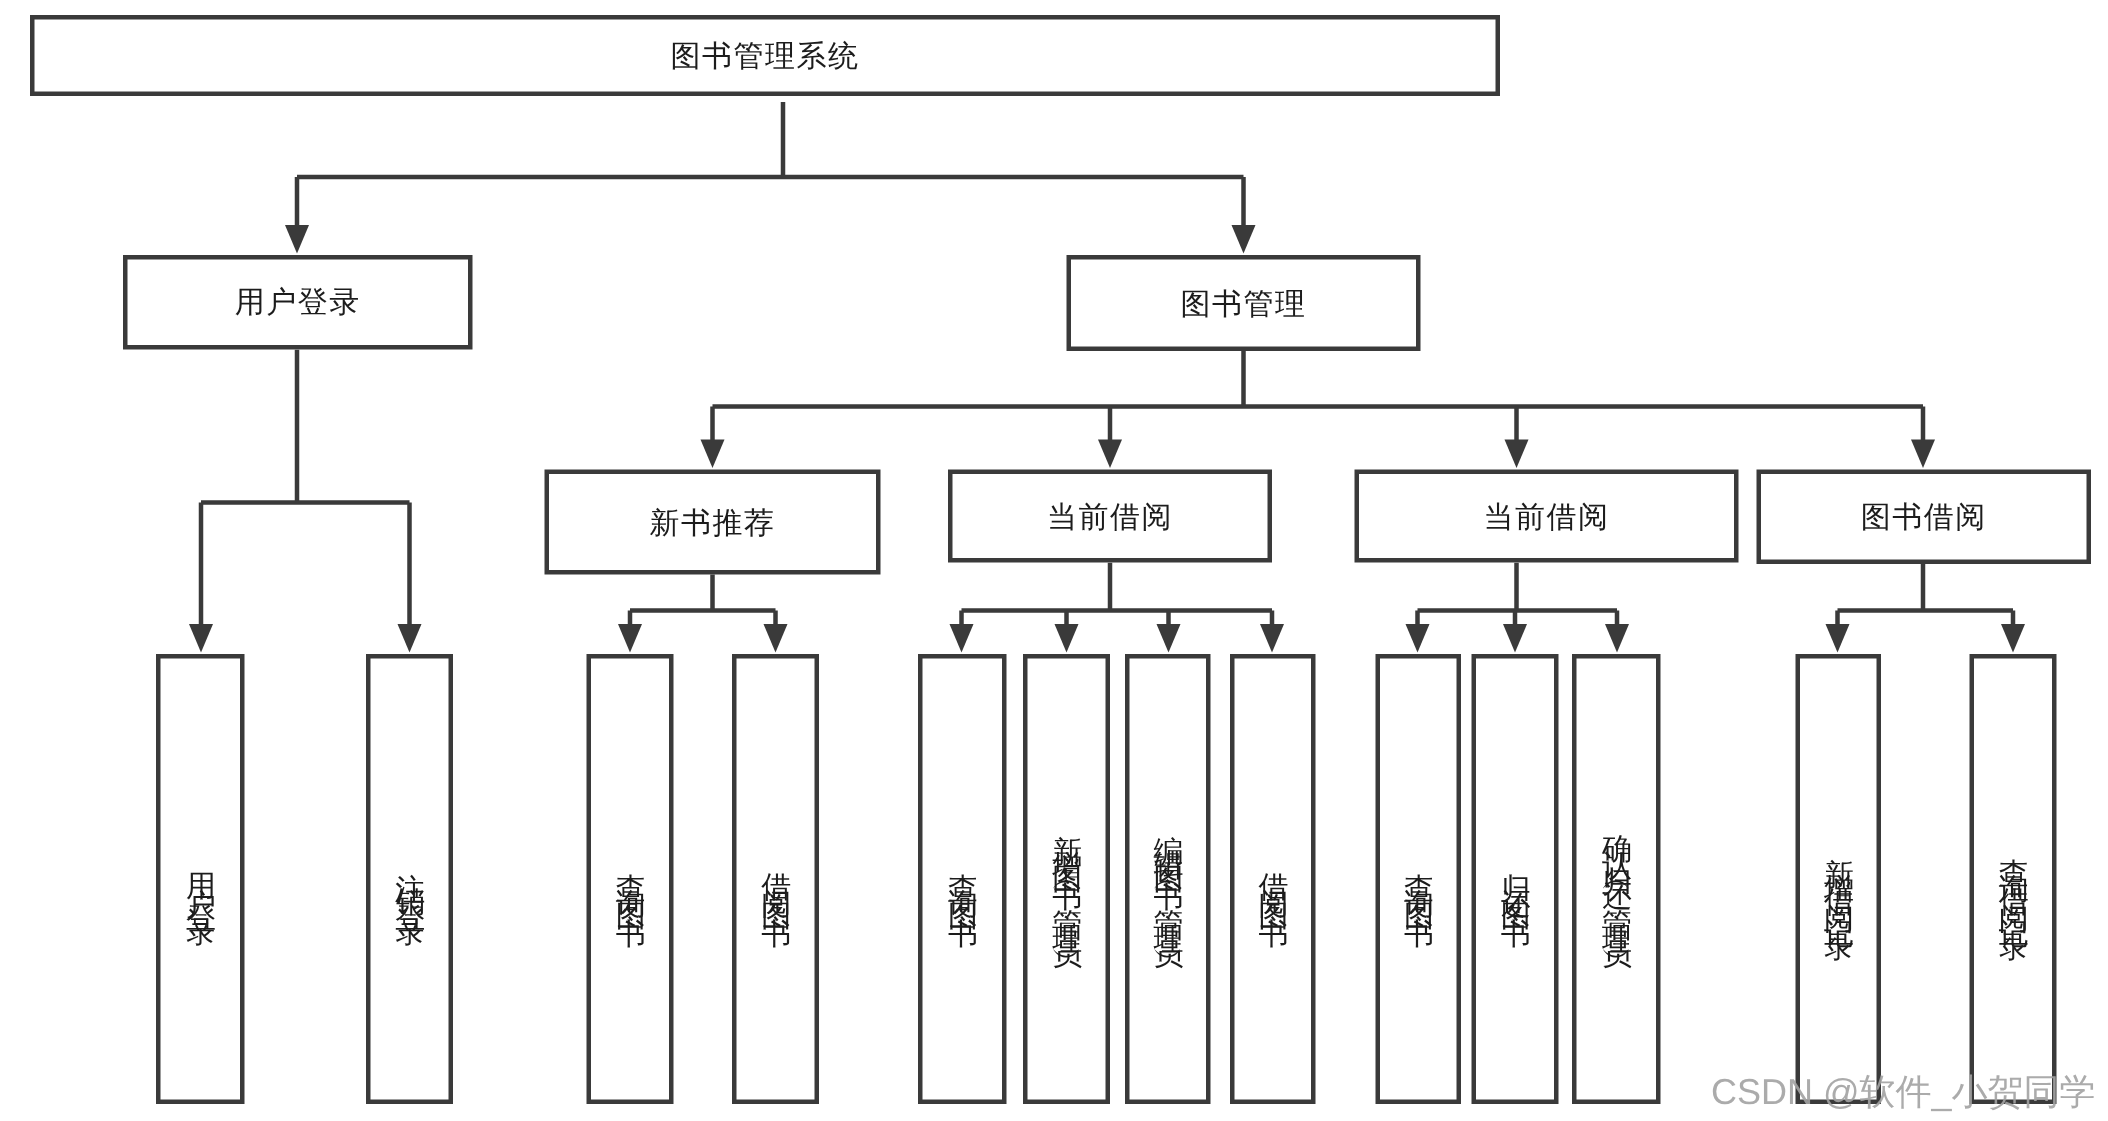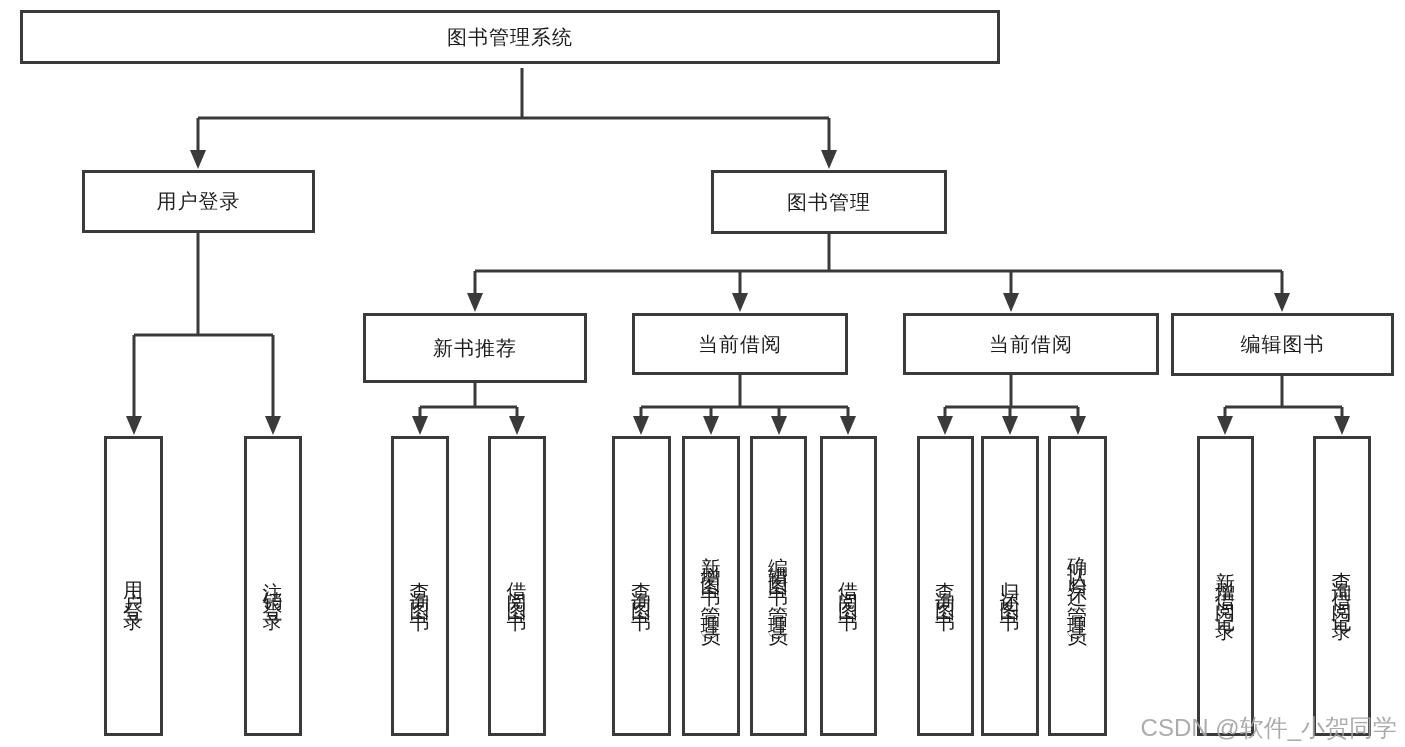--- a/index.html
+++ b/index.html
@@ -101,21 +101,21 @@
   <div class="node hnode" style="left:363px;top:313px;width:224px;height:70px">
     <span>新书推荐</span>
   </div>
   <div class="node hnode" style="left:632px;top:313px;width:216px;height:62px">
     <span>当前借阅</span>
   </div>
   <div class="node hnode" style="left:903px;top:313px;width:256px;height:62px">
     <span>当前借阅</span>
   </div>
   <div class="node hnode" style="left:1171px;top:313px;width:223px;height:63px">
-    <span>编辑图书</span>
+    <span>图书借阅</span>
   </div>
 
   <div class="node vnode" style="left:104px;top:436px;width:59px;height:300px">
     <span>用户登录</span>
   </div>
   <div class="node vnode" style="left:244px;top:436px;width:58px;height:300px">
     <span>注销登录</span>
   </div>
 
   <div class="node vnode" style="left:391px;top:436px;width:58px;height:300px">

